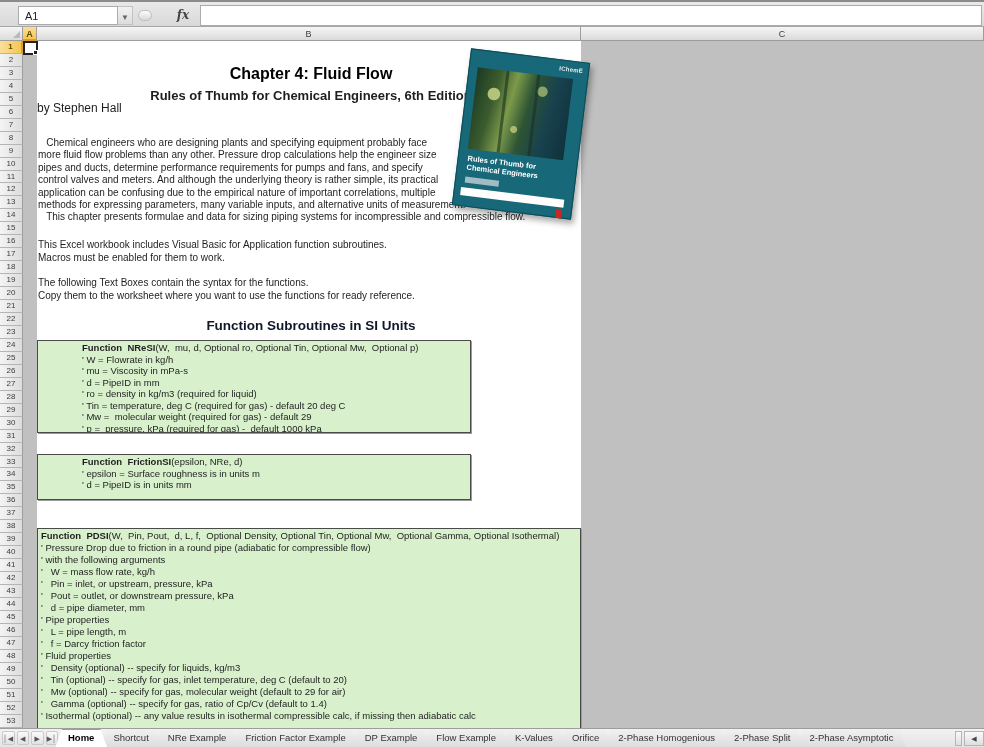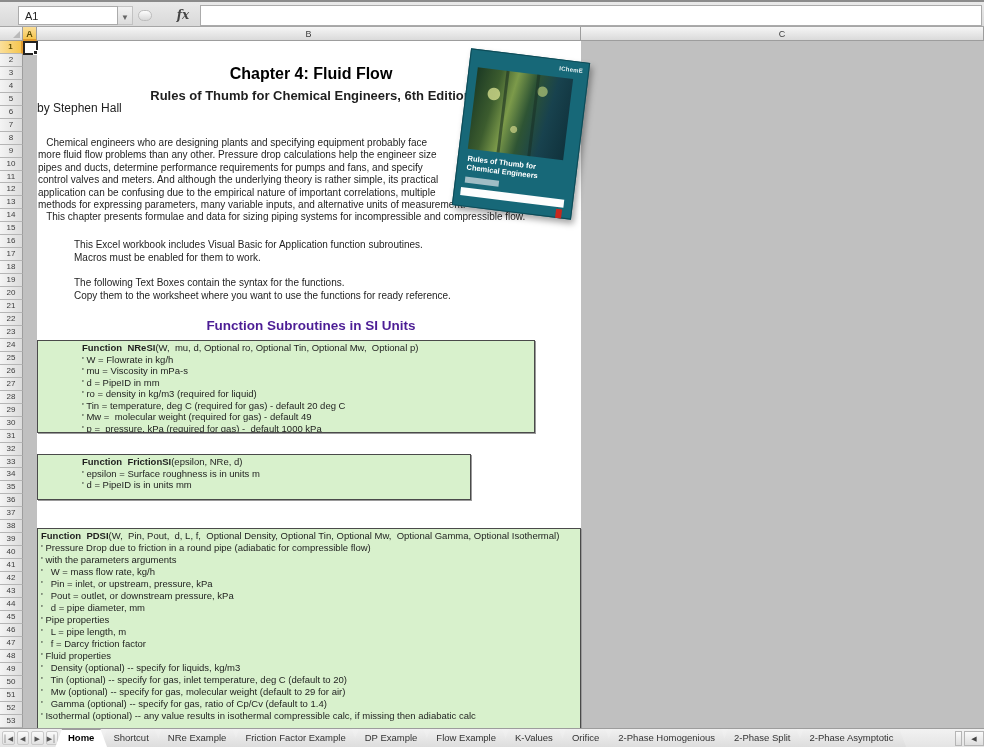--- a/index.html
+++ b/index.html
@@ -49,30 +49,30 @@
   
   .content { position:absolute; left:37px; top:0; width:548px; height:687px; color:#1e1e1e; }
   .doc-title { position:absolute; left:0; top:24px; width:100%; text-align:center; font-size:16px; font-weight:bold; color:#000; }
   .doc-subtitle { position:absolute; left:0; top:47px; width:100%; text-align:center; font-size:13px; font-weight:bold; }
   .doc-byline { position:absolute; left:0; top:60px; width:100%; text-align:left; font-size:12px; font-weight:normal; }
 
   .intro { position:absolute; left:1px; top:96px; width:547px; }
   .intro .tline { font-size:10px; line-height:12.4px; white-space:pre; }
   .notes1 { position:absolute; left:1px; top:198px; }
   .notes2 { position:absolute; left:1px; top:236px; }
-  .notes1 .tline, .notes2 .tline { font-size:10px; line-height:12.6px; white-space:pre;margin-left:36px; }
+  .notes1 .tline, .notes2 .tline { font-size:10px; line-height:12.6px; white-space:pre; }
 
   .section-heading { position:absolute; left:0; top:277px; width:100%; text-align:center;
     font-size:13.5px; font-weight:bold; }
 
   .fbox { position:absolute; border:1px solid #4a4a4a; box-shadow:1px 1px 0 #9a9a9a; padding:1px 3px; overflow:hidden; }
   .fbox .sig { font-size:9.5px; white-space:pre; }
   .fbox .sig b { font-weight:bold; }
   .fbox .tline { font-size:9.5px; white-space:pre; }
-  .fbox1 { left:0; top:299px; width:498px; height:93px;padding-left:44px; }
+  .fbox1 { left:0; top:299px; width:434px; height:93px;padding-left:44px; }
   .fbox1 .sig, .fbox1 .tline { line-height:11.5px; }
   .fbox2 { left:0; top:413px; width:434px; height:46px; }
   .fbox2 .sig, .fbox2 .tline { line-height:11.5px; }
   .fbox3 { left:0; top:467px; width:544px; height:210px;margin-top:20px; }
   .fbox3 .sig, .fbox3 .tline { line-height:12px; }
 
   
   .book-cover { position:absolute; left:424px; top:14px; width:120px; height:158px;
     transform:rotate(7deg); background:#176878; box-shadow:3px 4px 6px rgba(0,0,0,.35);
     border:1px solid #0e4a56; z-index:5; }
@@ -206,48 +206,48 @@
         </div>
       <div class="notes1">
           <div class="tline">This Excel workbook includes Visual Basic for Application function subroutines.</div>
           <div class="tline">Macros must be enabled for them to work.</div>
         </div>
       <div class="notes2">
           <div class="tline">The following Text Boxes contain the syntax for the functions.</div>
           <div class="tline">Copy them to the worksheet where you want to use the functions for ready reference.</div>
         </div>
 
-      <div class="section-heading" style="color: #4c1d95;">Function Subroutines in SI Units</div>
+      <div class="section-heading" style="color: #0f172a;">Function Subroutines in SI Units</div>
 
       <div class="fbox fbox1" style="background: rgb(216, 241, 204);">
         <div class="sig"><b>Function  NReSI</b><span>(W,  mu, d, Optional ro, Optional Tin, Optional Mw,  Optional p)</span></div>
         <div>
             <div class="tline">' W = Flowrate in kg/h</div>
             <div class="tline">' mu = Viscosity in mPa-s</div>
             <div class="tline">' d = PipeID in mm</div>
             <div class="tline">' ro = density in kg/m3 (required for liquid)</div>
             <div class="tline">' Tin = temperature, deg C (required for gas) - default 20 deg C</div>
-            <div class="tline">' Mw =  molecular weight (required for gas) - default 49</div>
+            <div class="tline">' Mw =  molecular weight (required for gas) - default 29</div>
             <div class="tline">' p =  pressure, kPa (required for gas) -  default 1000 kPa</div>
           </div>
       </div>
 
       <div class="fbox fbox2" style="background: rgb(216, 241, 204); padding-left: 44px;">
         <div class="sig"><b>Function  FrictionSI</b><span>(epsilon, NRe, d)</span></div>
         <div>
             <div class="tline">' epsilon = Surface roughness is in units m</div>
             <div class="tline">' d = PipeID is in units mm</div>
           </div>
       </div>
 
       <div class="fbox fbox3" style="background: rgb(216, 241, 204);">
         <div class="sig"><b>Function  PDSI</b><span>(W,  Pin, Pout,  d, L, f,  Optional Density, Optional Tin, Optional Mw,  Optional Gamma, Optional Isothermal)</span></div>
         <div>
             <div class="tline">' Pressure Drop due to friction in a round pipe (adiabatic for compressible flow)</div>
-            <div class="tline">' with the parameters arguments</div>
+            <div class="tline">' with the following arguments</div>
             <div class="tline">'   W = mass flow rate, kg/h</div>
             <div class="tline">'   Pin = inlet, or upstream, pressure, kPa</div>
             <div class="tline">'   Pout = outlet, or downstream pressure, kPa</div>
             <div class="tline">'   d = pipe diameter, mm</div>
             <div class="tline">' Pipe properties</div>
             <div class="tline">'   L = pipe length, m</div>
             <div class="tline">'   f = Darcy friction factor</div>
             <div class="tline">' Fluid properties</div>
             <div class="tline">'   Density (optional) -- specify for liquids, kg/m3</div>
             <div class="tline">'   Tin (optional) -- specify for gas, inlet temperature, deg C (default to 20)</div>

